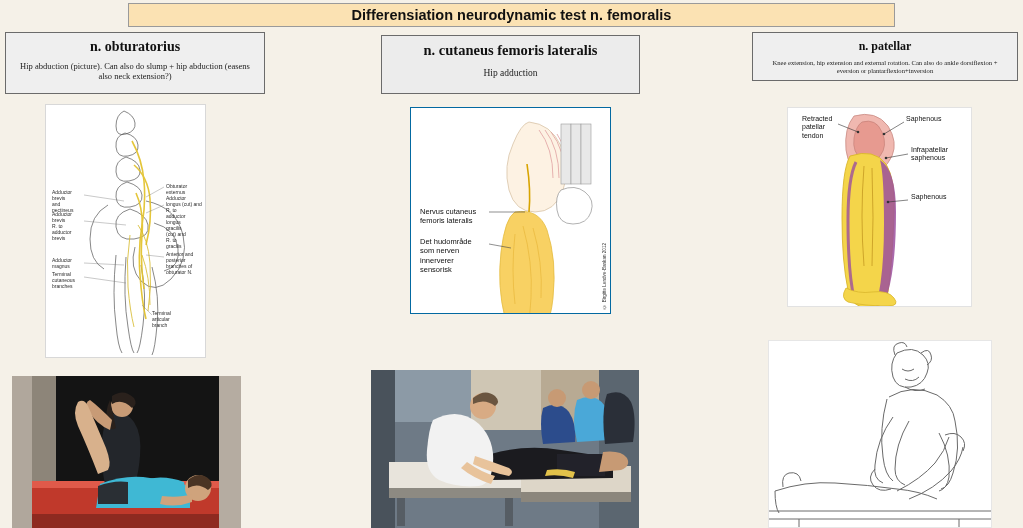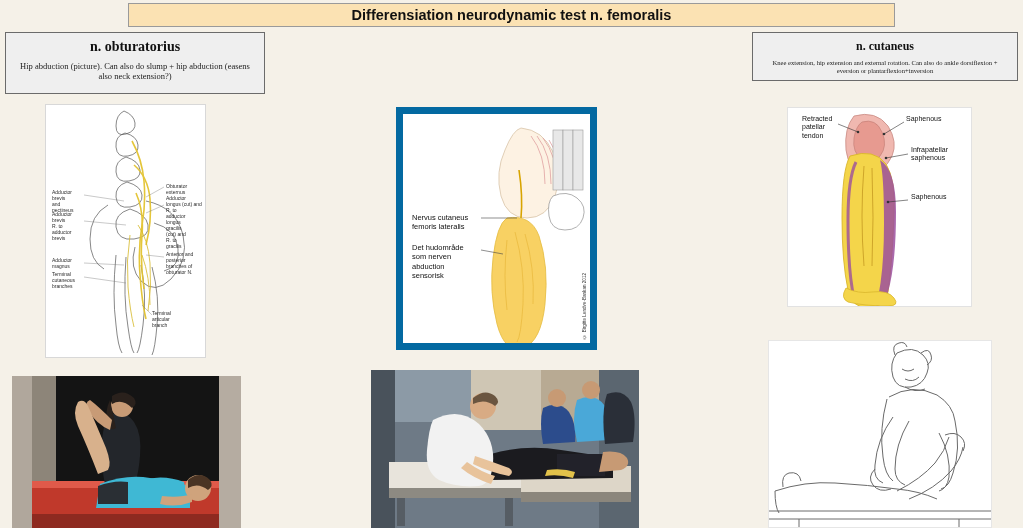--- a/index.html
+++ b/index.html
@@ -80,22 +80,22 @@
     white-space: pre-line;
   }
 
   
   #fig-obturator {
     left: 45px; top: 104px; width: 161px; height: 254px;
     border: 1px solid #d8d8d8;
   }
   
   #fig-cutaneus {
-    left: 396px; top: 107px; width: 201px; height: 243px;
-    border: 7px solid #0369a1;
+    left: 410px; top: 107px; width: 201px; height: 207px;
+    border: 1px solid #0369a1;
   }
   #fig-cutaneus .cap {
     position: absolute;
     font-size: 7.5px;
     color: #111;
     line-height: 1.25;
     white-space: pre-line;
   }
   #fig-cutaneus .credit {
     position: absolute;
@@ -138,23 +138,27 @@
 
 <div class="page">
 
   <div class="title-banner">Differensiation neurodynamic test n. femoralis</div>
 
   <div class="hdr" id="hdr-obturatorius">
     <div class="h-title">n. obturatorius</div>
     <div class="h-sub">Hip abduction (picture). Can also do slump + hip abduction (easens also neck extension?)</div>
   </div>
 
+  <div class="hdr" id="hdr-cutaneus">
+    <div class="h-title">n. cutaneus femoris lateralis</div>
+    <div class="h-sub">Hip adduction</div>
+  </div>
 
   <div class="hdr" id="hdr-saphenous">
-    <div class="h-title">n. cutaneus</div>
+    <div class="h-title">n. patellar</div>
     <div class="h-sub">Knee extension, hip extension and external rotation. Can also do ankle dorsiflexion + eversion or plantarflexion+inversion</div>
   </div>
 
   <div class="fig" id="fig-obturator">
     <svg width="161" height="254" viewBox="0 0 161 254">
       <rect x="0" y="0" width="161" height="254" fill="#ffffff"></rect>
 
       <g stroke="#555" fill="none" stroke-width="0.7">
         <path d="M78 6 q10 4 11 12 q1 8 -9 11 q-10 3 -10 -8 q0 -11 8 -15z"></path>
         <path d="M79 28 q12 3 13 12 q1 9 -10 11 q-11 2 -12 -9 q-1 -11 9 -14z"></path>
@@ -263,21 +267,21 @@
 
       <g stroke="#444" stroke-width="0.6" fill="none">
         <line x1="78" y1="104" x2="114" y2="104"></line>
         <line x1="78" y1="136" x2="100" y2="140"></line>
       </g>
     </svg>
     <div class="cap" style="left:9px; top:99px;">Nervus cutaneus
 femoris lateralis</div>
     <div class="cap" style="left:9px; top:129px;">Det hudområde
 som nerven
-abduction
+innerverer
 sensorisk</div>
     <div class="credit">© Birgitte Lendve-Bankan 2012</div>
   </div>
 
   <div class="fig" id="fig-saphenous">
     <svg width="185" height="200" viewBox="0 0 185 200">
       <rect x="0" y="0" width="185" height="200" fill="#ffffff"></rect>
 
       <path d="M66 8 q22 -6 34 10 q10 16 4 30 q-8 18 -26 16 q-18 -2 -20 -22 q-2 -22 8 -34z" fill="#f0b8b0" stroke="#c98c84" stroke-width="0.8"></path>
       <path d="M74 14 q14 -4 20 10 q6 14 -2 24 q-8 10 -18 4 q-10 -8 -8 -22 q2 -12 8 -16z" fill="#e79a90" stroke="#c07a72" stroke-width="0.6"></path>

